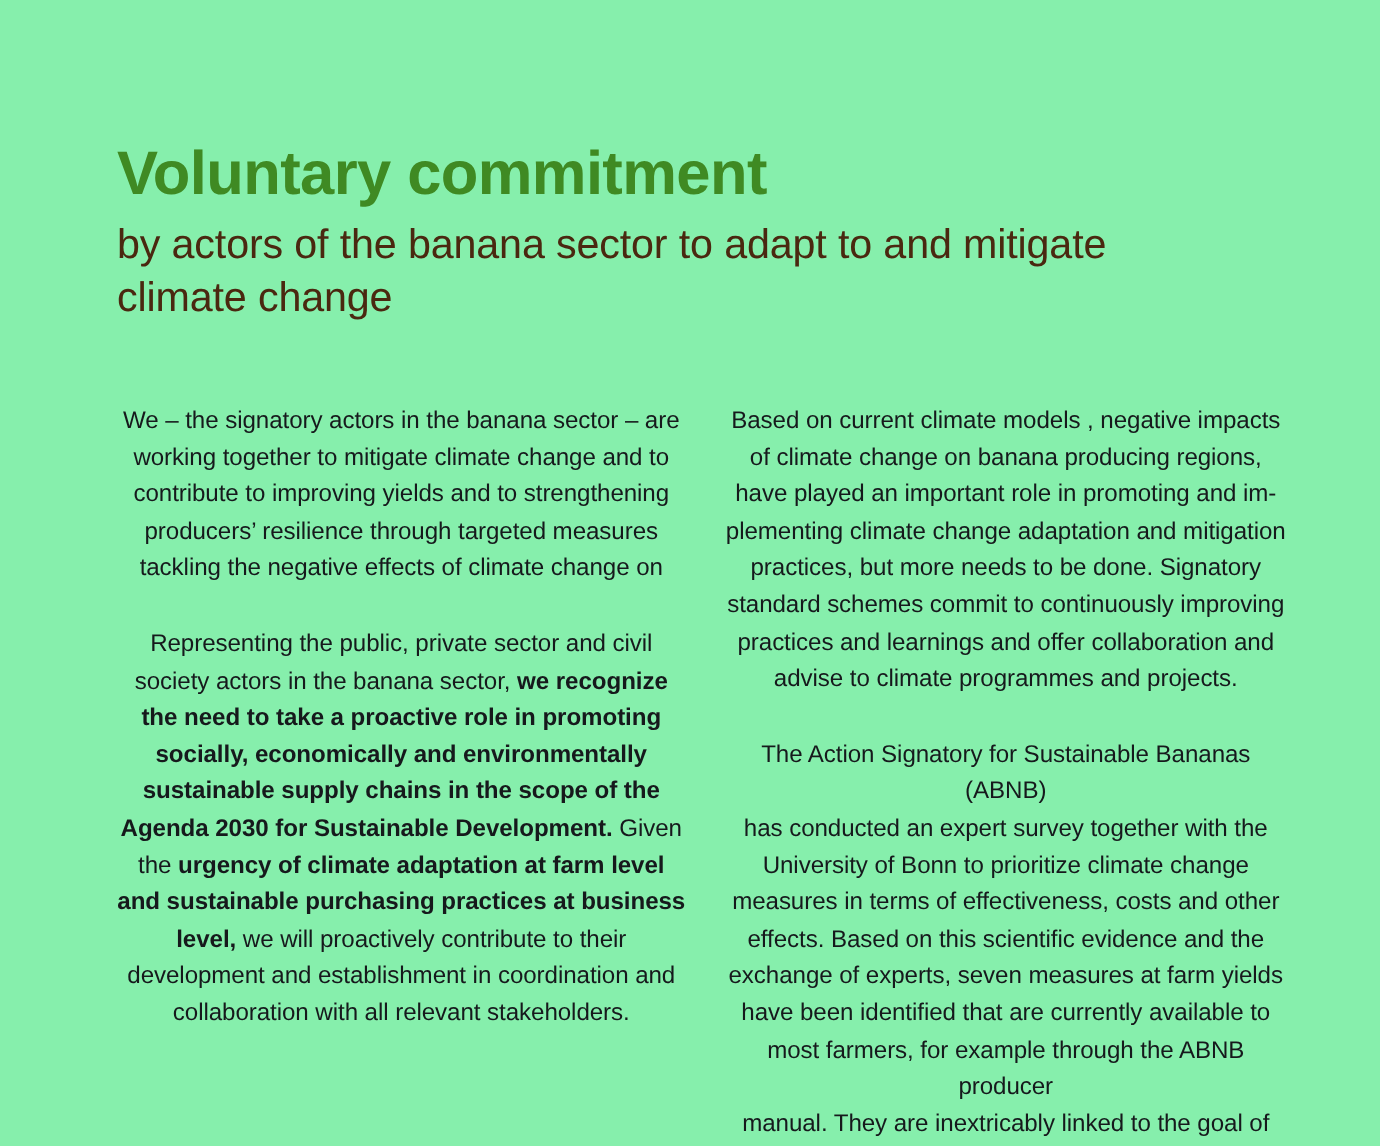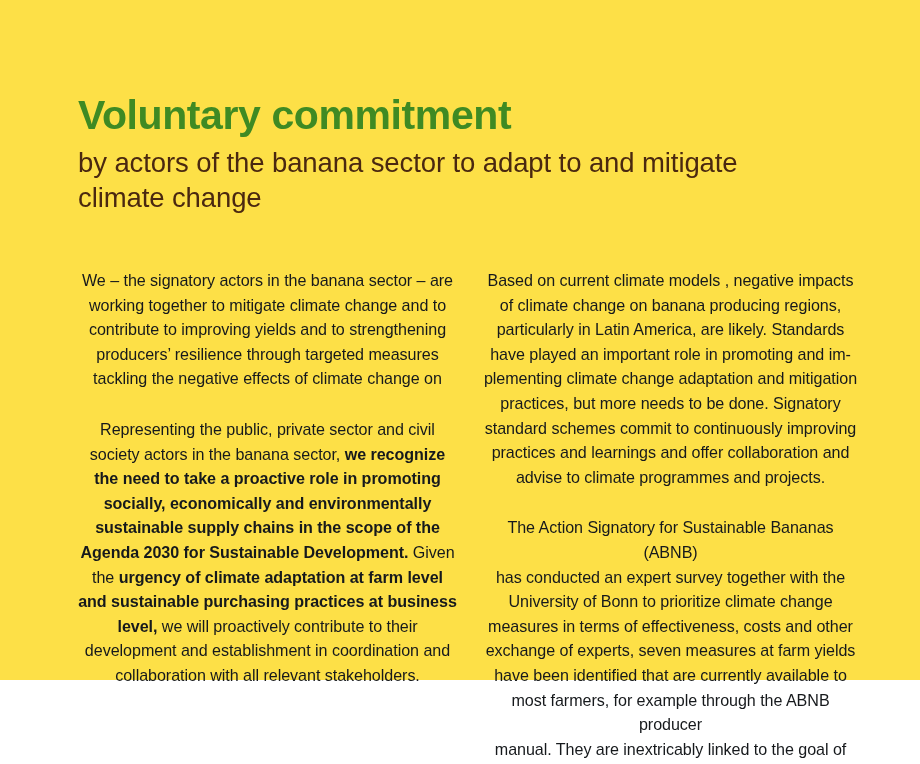--- a/index.html
+++ b/index.html
@@ -9,22 +9,22 @@
   body {
     width: 920px;
     height: 764px;
     background: #ffffff;
     font-family: "Liberation Sans", sans-serif;
     overflow: hidden;
   }
   .page {
     position: relative;
     width: 920px;
-    height: 680px;
-    background: #fde047;
+    height: 764px;
+    background: #86efac;
   }
 
   
   .heading-block {
     position: absolute;
     left: 78px;
     top: 92px;
     width: 790px;
   }
   .doc-title {
@@ -106,33 +106,33 @@
       </p>
       <p>
         <span>Representing the public, private sector and civil society actors in the banana sector, </span><b>we recognize the need to take a proactive role in promoting socially, economically and environmentally sustainable supply chains in the scope of the Agenda 2030 for Sustainable Development.</b><span> Given the </span><b>urgency of climate adaptation at farm level and sustainable purchasing practices at business level,</b><span> we will proactively contribute to their development and establishment in coordination and collaboration with all relevant stakeholders.</span>
       </p>
     </div>
 
     <div class="col">
       <p>
         <span class="line">Based on current climate models , negative impacts</span>
         <span class="line">of climate change on banana producing regions,</span>
-        <span class="line">particularly in Latin America, are likely. Standards</span>
         <span class="line">have played an important role in promoting and im-</span>
         <span class="line">plementing climate change adaptation and mitigation</span>
         <span class="line">practices, but more needs to be done. Signatory</span>
         <span class="line">standard schemes commit to continuously improving</span>
         <span class="line">practices and learnings and offer collaboration and</span>
         <span class="line">advise to climate programmes and projects.</span>
       </p>
       <p>
         <span class="line">The Action Signatory for Sustainable Bananas (ABNB)</span>
         <span class="line">has conducted an expert survey together with the</span>
         <span class="line">University of Bonn to prioritize climate change</span>
         <span class="line">measures in terms of effectiveness, costs and other</span>
+        <span class="line">effects. Based on this scientific evidence and the</span>
         <span class="line">exchange of experts, seven measures at farm yields</span>
         <span class="line">have been identified that are currently available to</span>
         <span class="line">most farmers, for example through the ABNB producer</span>
         <span class="line">manual. They are inextricably linked to the goal of</span>
 
       </p>
     </div>
 
   </div>
 </div>

